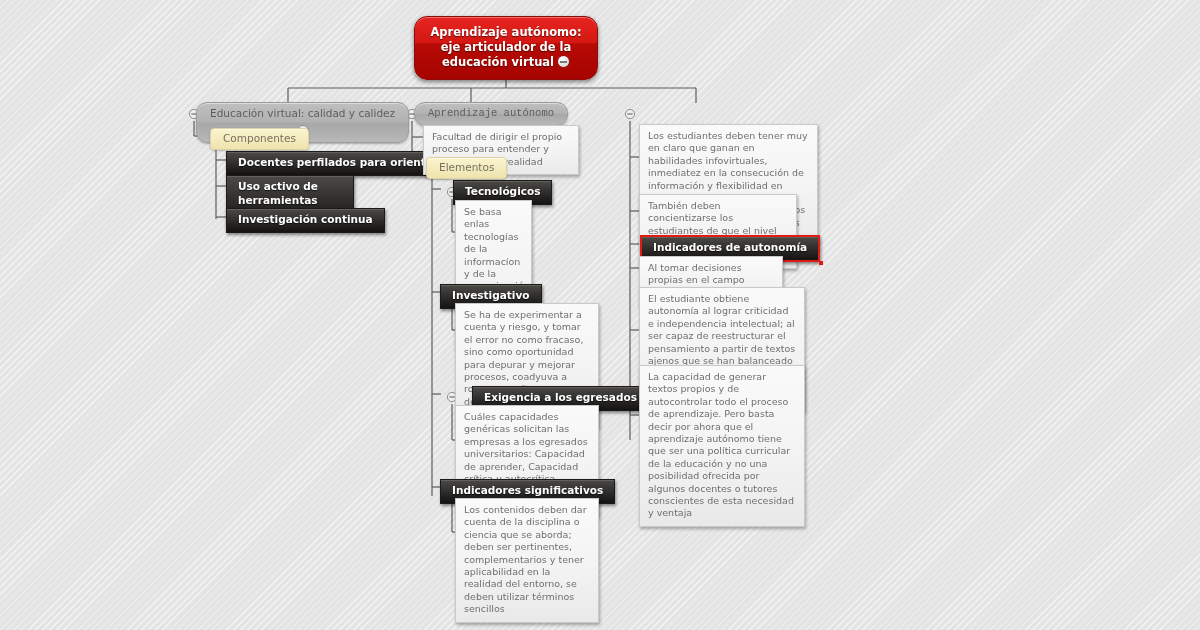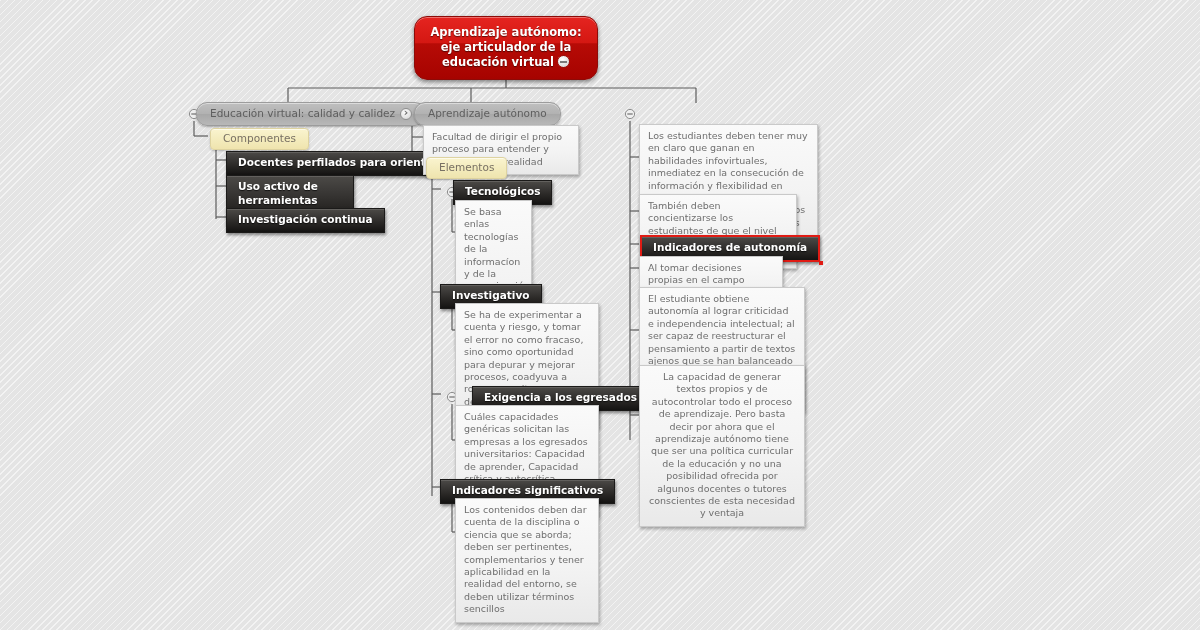--- a/index.html
+++ b/index.html
@@ -82,20 +82,21 @@
     gap: 5px;
     padding: 4px 13px 5px 13px;
     border-radius: 11px;
     background: linear-gradient(to bottom, #bfbfbf 0%, #b2b2b2 48%, #a8a8a8 52%, #b8b8b8 100%);
     border: 1px solid #9c9c9c;
     color: #5e5e5e;
     font-size: 10.5px;
     line-height: 13px;
     white-space: nowrap;
     box-shadow: 0 1px 2px rgba(0,0,0,0.28), inset 0 1px 0 rgba(255,255,255,0.45);
+    flex-direction: column;
   }
   .link-icon {
     width: 12px; height: 12px;
     border-radius: 50%;
     background: radial-gradient(circle at 38% 32%, #fcfcfc 0%, #e3e3e3 60%, #cdcdcd 100%);
     border: 1px solid #8f8f8f;
     display: inline-block;
     position: relative;
     flex: 0 0 auto;
   }
@@ -266,21 +267,21 @@
   </div>
 
   <div class="node" style="left:226px; top:175px; width:128px;">
     <div class="bar-dark">Uso activo de herramientas infovirtuales</div>
   </div>
 
   <div class="node" style="left:226px; top:208px;">
     <div class="bar-dark nowrap">Investigación continua</div>
   </div>
 
-  <div class="node" style="left:414px; top:102px;">
+  <div class="node" style="left:414px; top:102px;font-family:Liberation Mono, monospace;">
     <div class="pill-gray">
       <span>Aprendizaje autónomo</span>
     </div>
   </div>
 
   <div class="node" style="left:423px; top:125px; width:156px;">
     <div class="note">Facultad de dirigir el propio proceso para entender y comprender la realidad</div>
   </div>
 
   <div class="node" style="left:426px; top:156px;">
@@ -330,17 +331,17 @@
   </div>
 
   <div class="node" style="left:639px; top:256px; width:144px;">
     <div class="note">Al tomar decisiones propias en el campo personal y profesional</div>
   </div>
 
   <div class="node" style="left:639px; top:287px; width:166px;">
     <div class="note">El estudiante obtiene autonomía al lograr criticidad e independencia intelectual; al ser capaz de reestructurar el pensamiento a partir de textos ajenos que se han balanceado desde la auscultación cuidadosa y argumentada de saberes previos y nuevos</div>
   </div>
 
-  <div class="node" style="left:639px; top:365px; width:166px;text-align:center;">
+  <div class="node" style="left:639px; top:365px; width:166px;">
     <div class="note">La capacidad de generar textos propios y de autocontrolar todo el proceso de aprendizaje. Pero basta decir por ahora que el aprendizaje autónomo tiene que ser una política curricular de la educación y no una posibilidad ofrecida por algunos docentes o tutores conscientes de esta necesidad y ventaja</div>
   </div>
 
 </div>
 
 </body></html>

